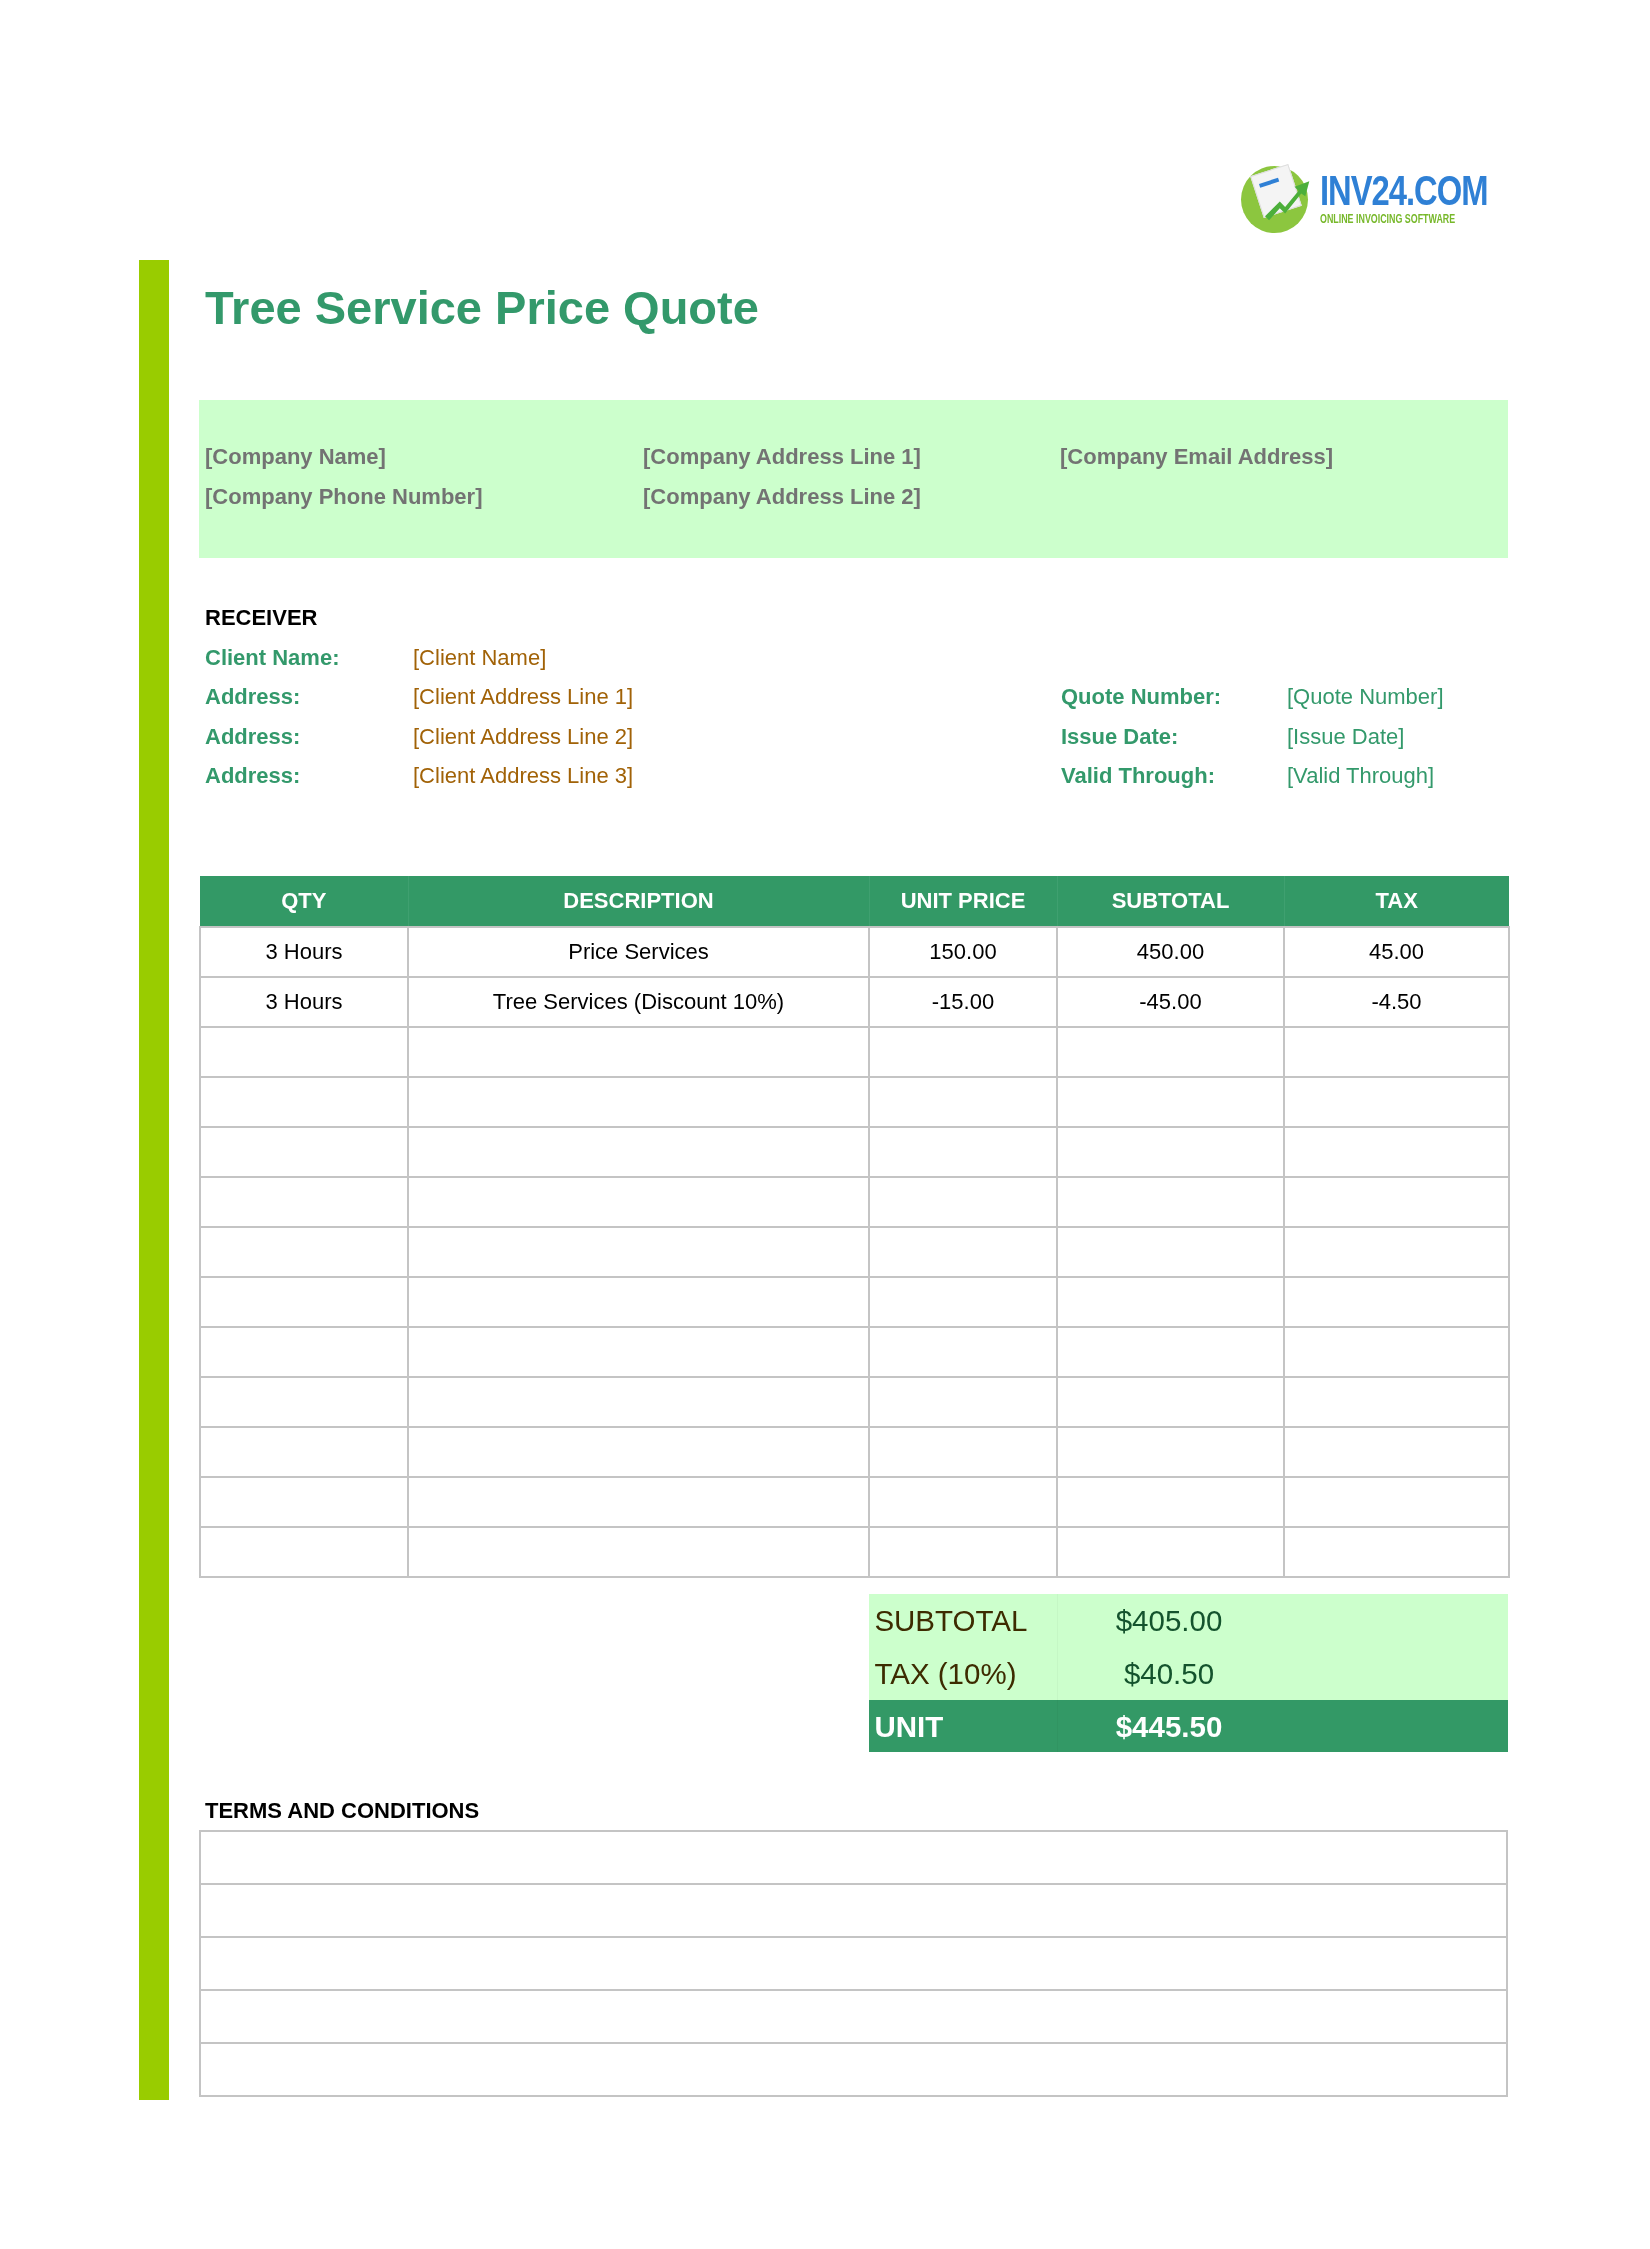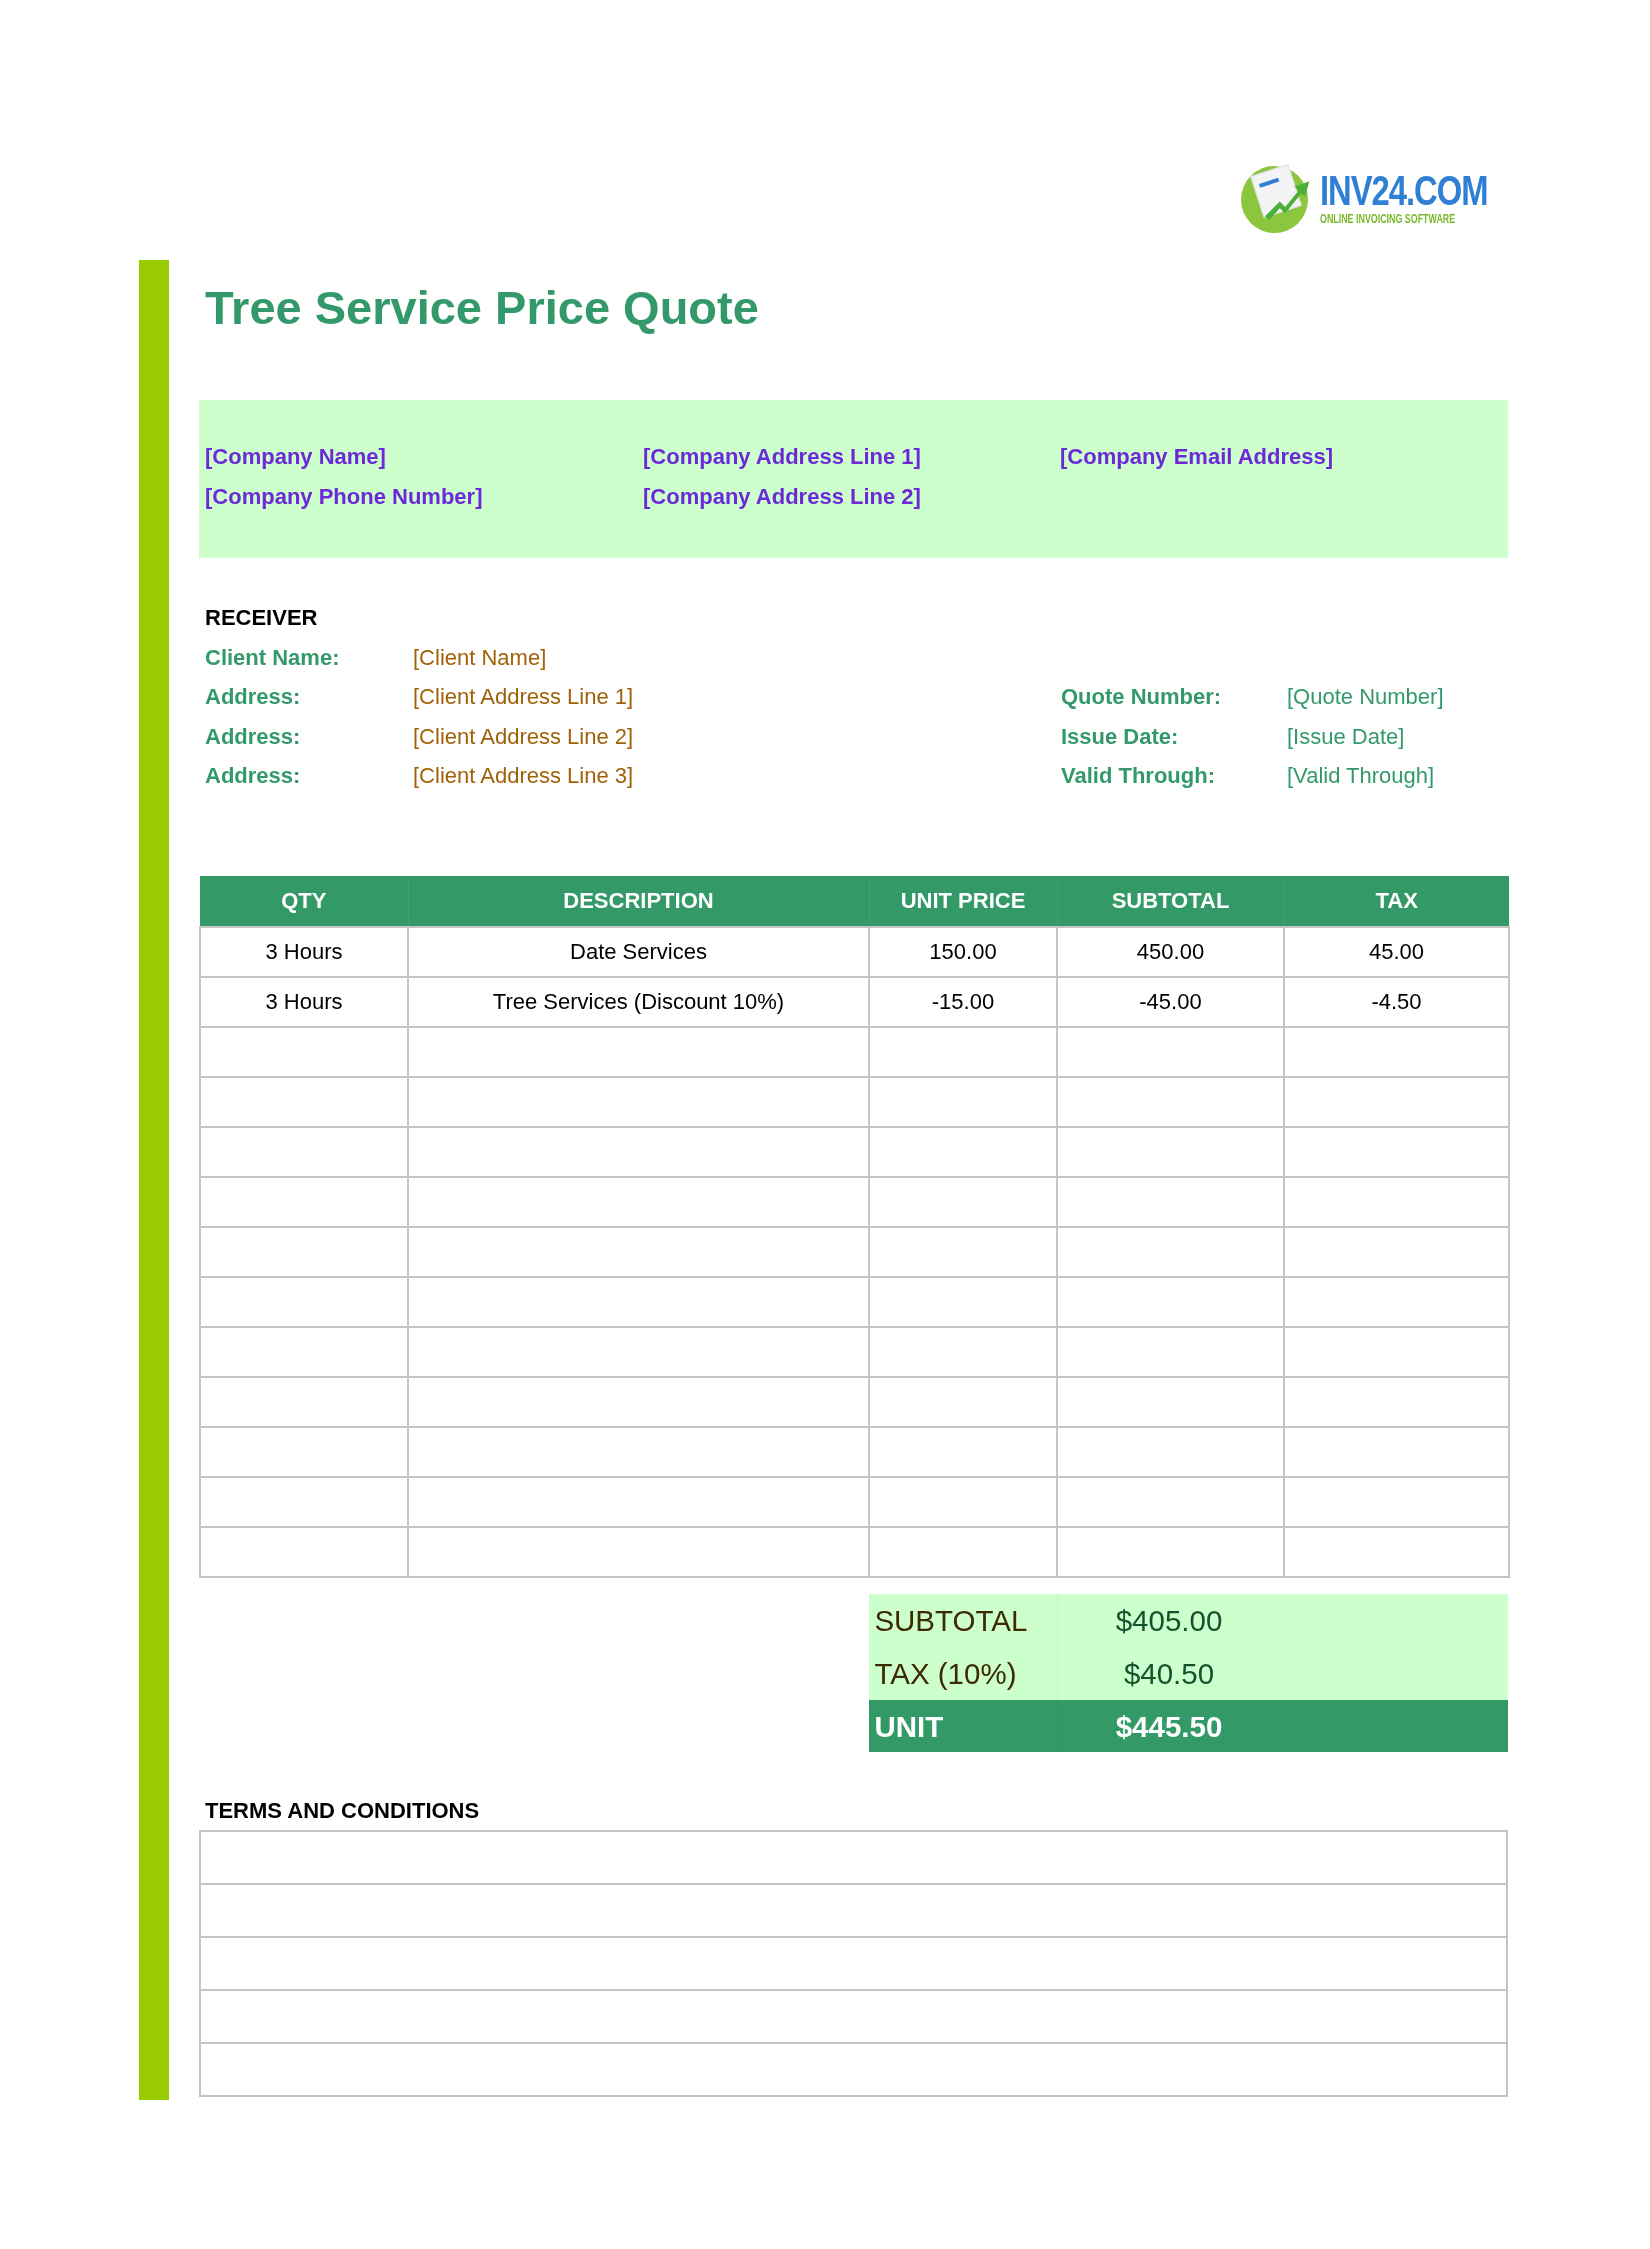--- a/index.html
+++ b/index.html
@@ -17,21 +17,21 @@
   .logo-arrow svg { display: block; }
   .logo-brand { position: absolute; left: 79px; top: 9.4px; font-family: "Liberation Sans", sans-serif; font-weight: bold;
                 color: #2f80d5; font-size: 42px; letter-spacing: -1.3px; line-height: 42px; transform: scaleX(0.78); transform-origin: left top; white-space: nowrap; }
   .logo-tag { position: absolute; left: 79px; top: 52px; font-family: "Liberation Sans", sans-serif; font-weight: bold;
               color: #77b82a; font-size: 12px; line-height: 12px; transform: scaleX(0.74); transform-origin: left top; white-space: nowrap; }
 
   .title { position: absolute; left: 205px; top: 280px; font-size: 47px; font-weight: bold; color: #33996b; white-space: nowrap; }
 
   
   .company-box { position: absolute; left: 199px; top: 400px; width: 1309px; height: 158px; background: #ccffcc; }
-  .company-text { position: absolute; font-size: 22px; font-weight: bold; color: #6d28d9; white-space: nowrap; }
+  .company-text { position: absolute; font-size: 22px; font-weight: bold; color: #737373; white-space: nowrap; }
 
   
   .section-heading { position: absolute; font-size: 22px; font-weight: bold; color: #000000; white-space: nowrap; }
   .field-label { position: absolute; font-size: 22px; font-weight: bold; color: #33996b; white-space: nowrap; }
   .field-value { position: absolute; font-size: 22px; color: #a16207; white-space: nowrap; }
   .meta-value { position: absolute; font-size: 22px; color: #33996b; white-space: nowrap; }
 
   
   .items-table { position: absolute; left: 199px; top: 876px; width: 1309px; border-collapse: collapse; table-layout: fixed; }
   .items-table th { background: #339966; color: #ffffff; font-size: 22px; font-weight: bold; height: 50px; text-align: center; padding: 0;
@@ -118,21 +118,21 @@
       <th>QTY</th>
       <th>DESCRIPTION</th>
       <th>UNIT PRICE</th>
       <th>SUBTOTAL</th>
       <th>TAX</th>
     </tr>
   </thead>
   <tbody id="items-body">
       <tr>
         <td>3 Hours</td>
-        <td>Date Services</td>
+        <td>Price Services</td>
         <td>150.00</td>
         <td>450.00</td>
         <td>45.00</td>
       </tr>
       <tr>
         <td>3 Hours</td>
         <td>Tree Services (Discount 10%)</td>
         <td>-15.00</td>
         <td>-45.00</td>
         <td>-4.50</td>

